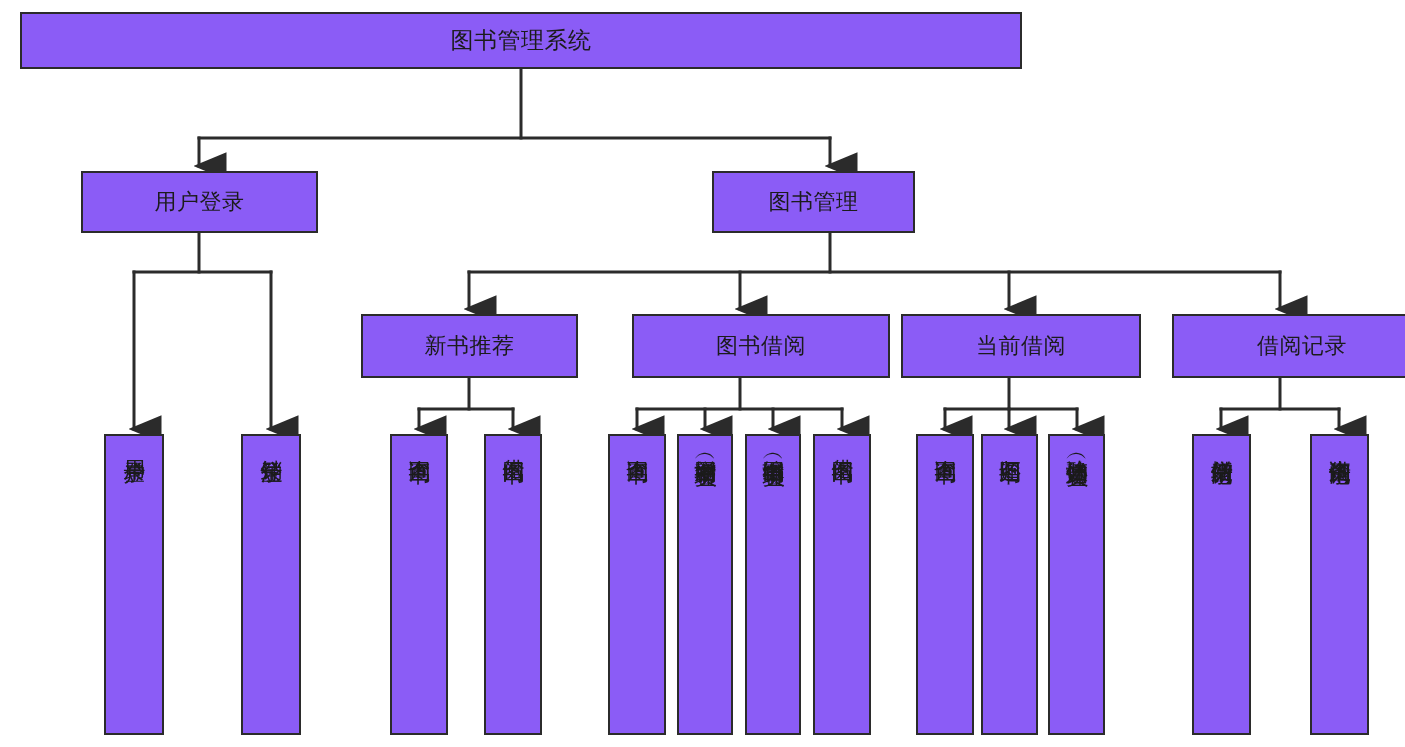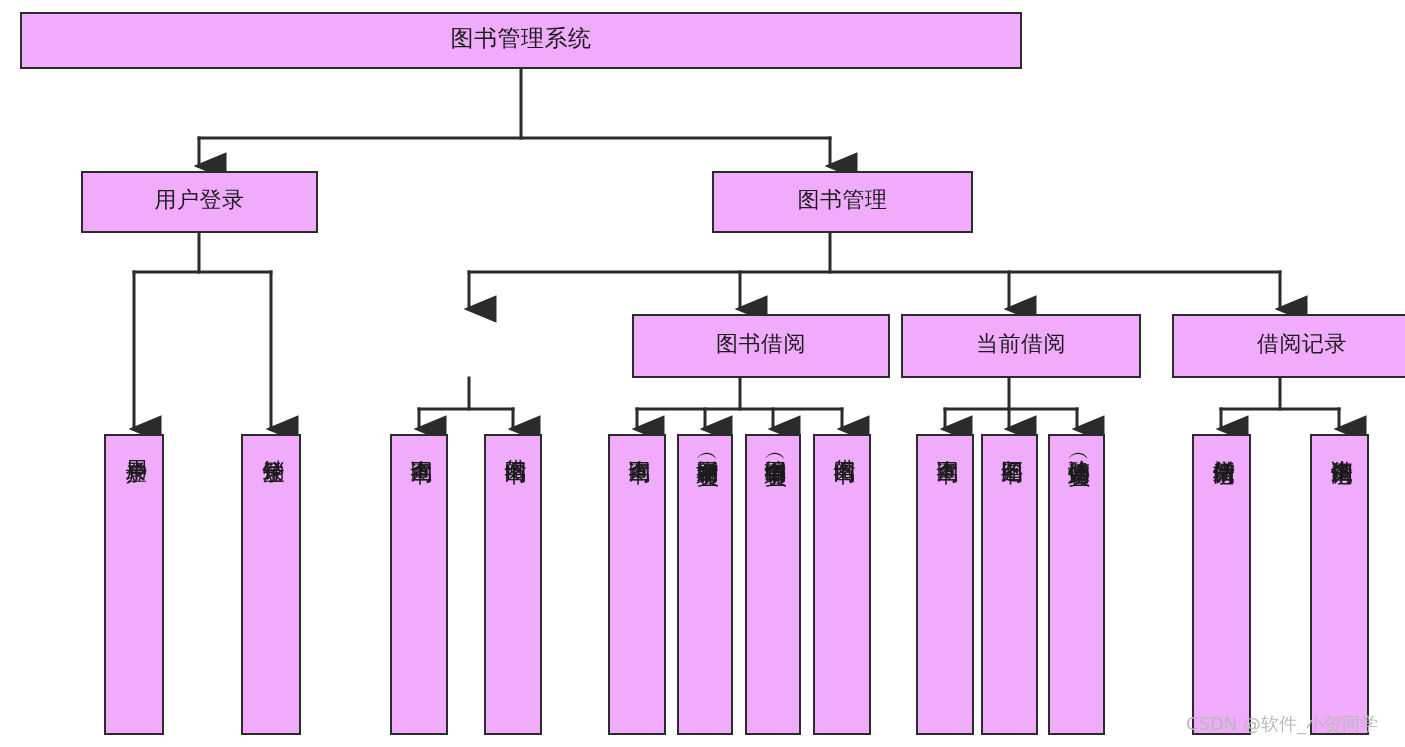--- a/index.html
+++ b/index.html
@@ -21,28 +21,27 @@
     position: absolute;
     left: 0;
     top: 0;
     width: 1405px;
     height: 747px;
     pointer-events: none;
   }
   .node {
     position: absolute;
     box-sizing: border-box;
-    background: #f0abfc;
+    background: #8b5cf6;
     border: 2px solid #2b2b2b;
     display: flex;
     align-items: center;
     justify-content: center;
     color: #1b1b1b;
     z-index: 2;
-    font-family: Liberation Mono, monospace;
   }
   .node-h {
     font-size: 22px;
     line-height: 1.1;
     letter-spacing: 0.5px;
     white-space: nowrap;
   }
   .node-root {
     font-size: 23px;
   }
@@ -128,24 +127,27 @@
     </g>
   </svg>
 
   <div class="node node-h node-root" style="left:20px; top:12px; width:1002px; height:57px;">
     <span>图书管理系统</span>
   </div>
 
   <div class="node node-h" style="left:81px; top:171px; width:237px; height:62px;">
     <span>用户登录</span>
   </div>
-  <div class="node node-h" style="left:712px; top:171px; width:261px; height:62px;">
+  <div class="node node-h" style="left:712px; top:171px; width:203px; height:62px;">
     <span>图书管理</span>
   </div>
 
+  <div class="node node-h" style="left:361px; top:314px; width:217px; height:64px;">
+    <span>新书推荐</span>
+  </div>
   <div class="node node-h" style="left:632px; top:314px; width:258px; height:64px;">
     <span>图书借阅</span>
   </div>
   <div class="node node-h" style="left:901px; top:314px; width:240px; height:64px;">
     <span>当前借阅</span>
   </div>
   <div class="node node-h" style="left:1172px; top:314px; width:260px; height:64px;">
     <span>借阅记录</span>
   </div>
 
@@ -186,15 +188,14 @@
     <span class="vtext">确认归还（管理员）</span>
   </div>
 
   <div class="node node-v" style="left:1192px; top:434px; width:59px; height:301px;">
     <span class="vtext">新增借阅记录</span>
   </div>
   <div class="node node-v" style="left:1310px; top:434px; width:59px; height:301px;">
     <span class="vtext">查询借阅记录</span>
   </div>
 
-  <div class="watermark">CSDN @软件_小贺同学</div>
 
 </div>
 
 </body></html>

